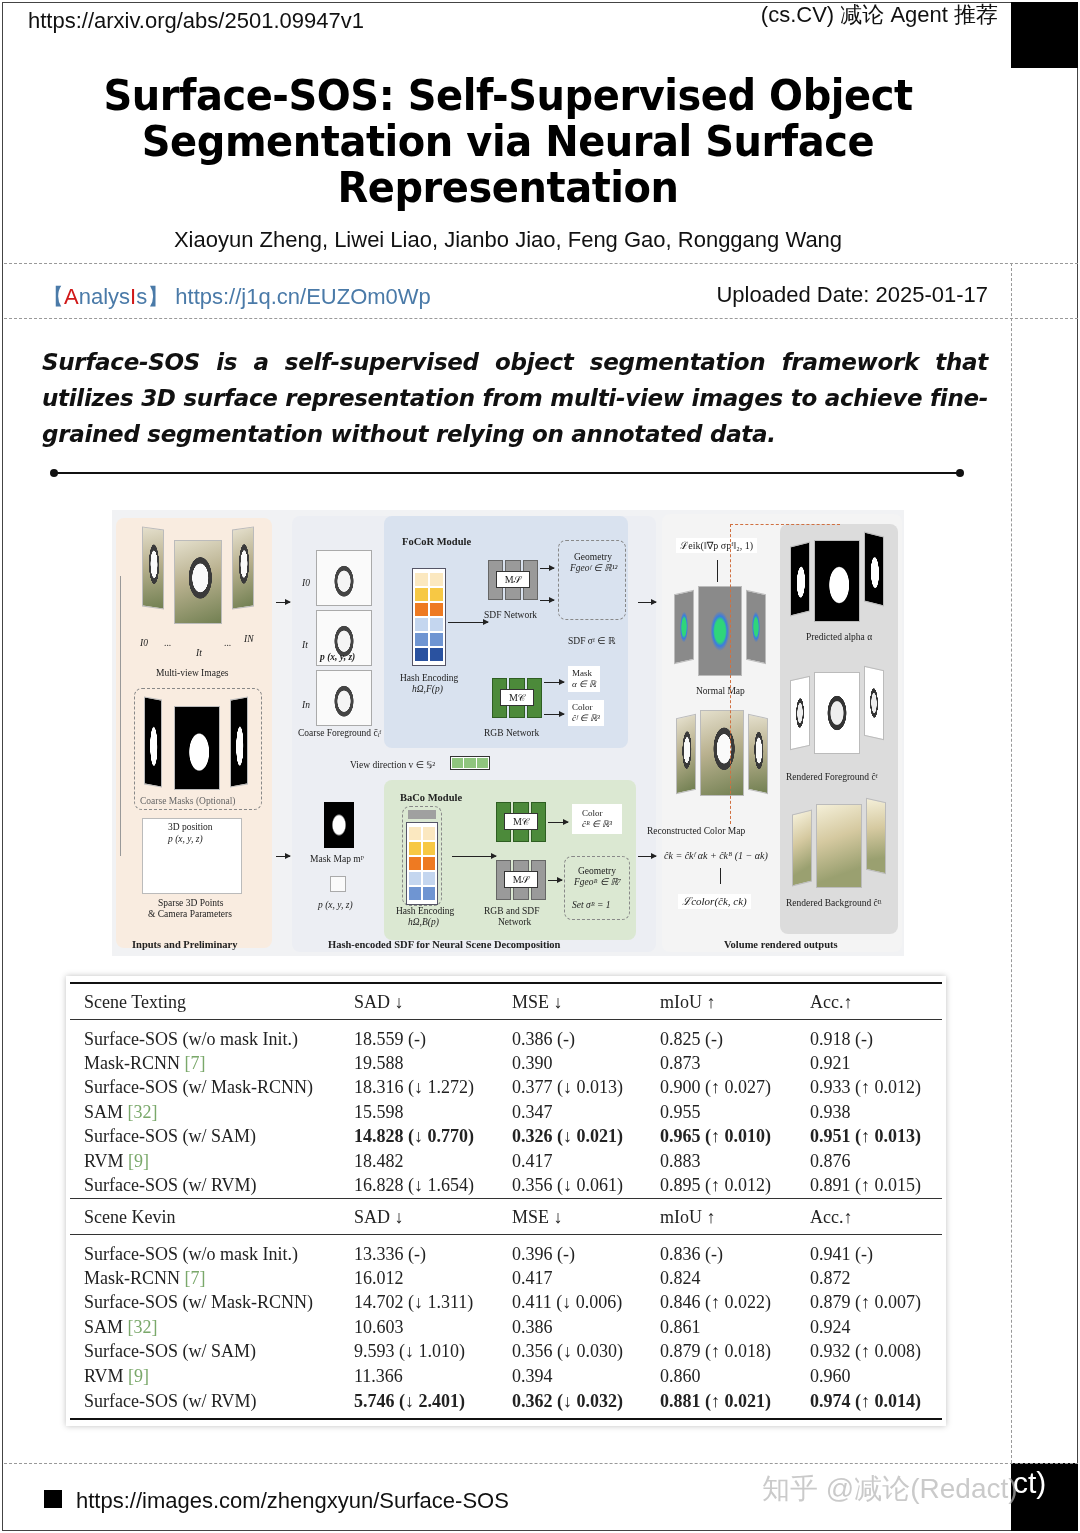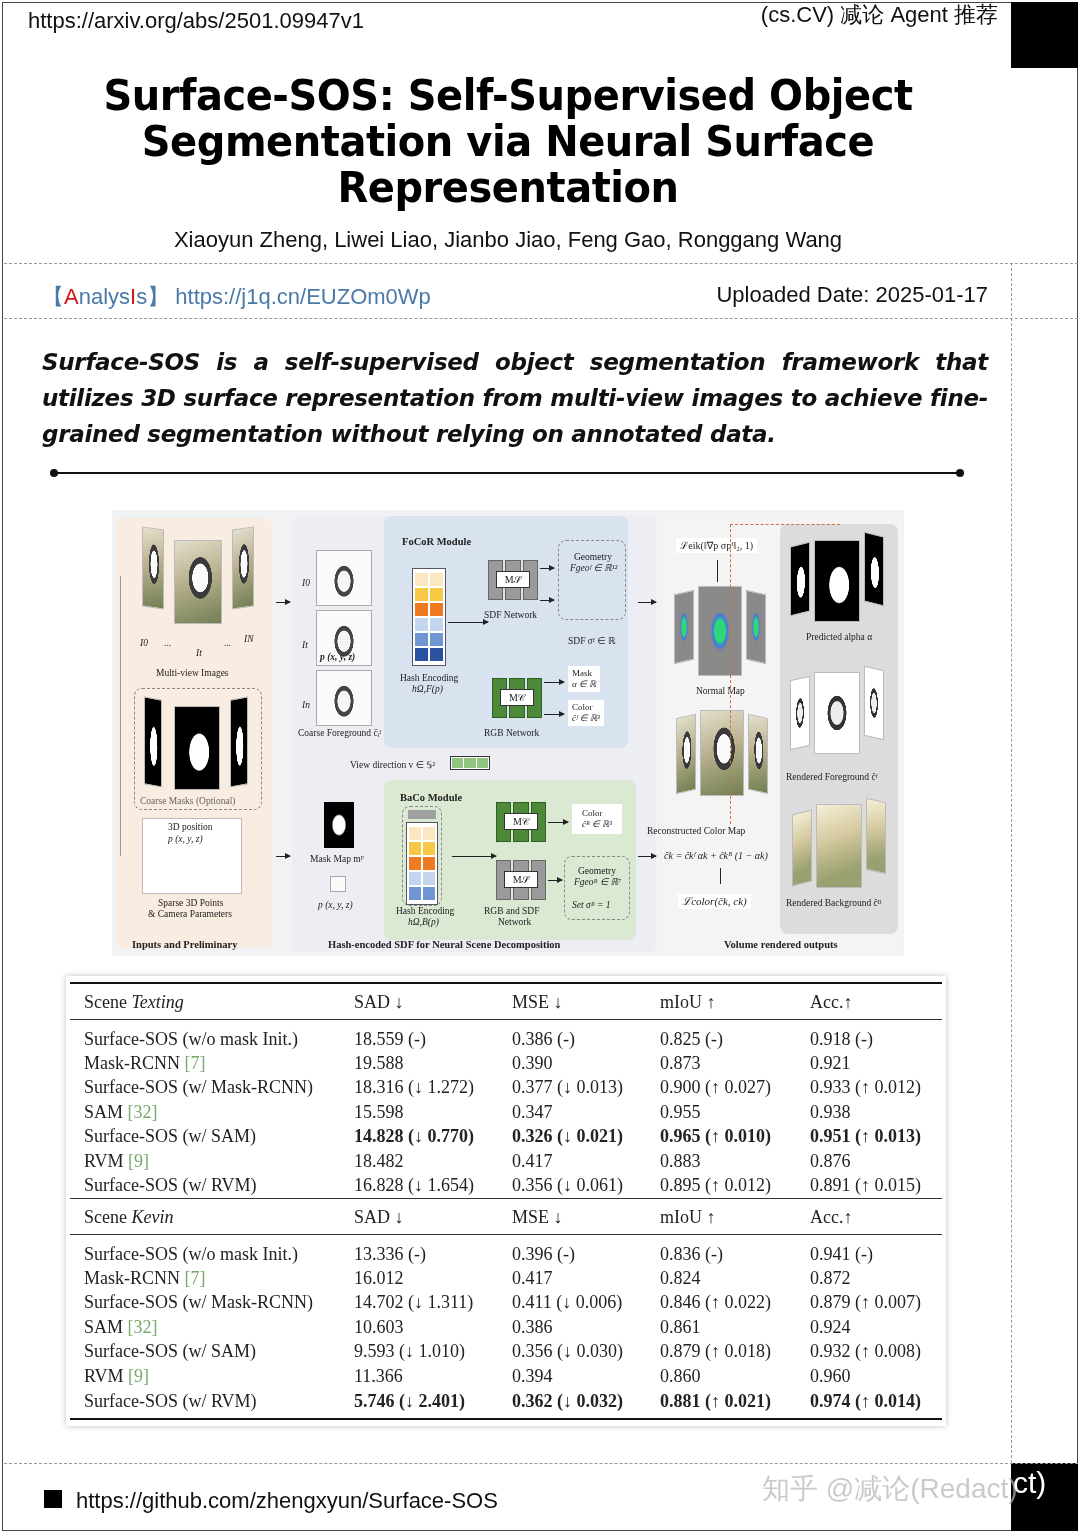--- a/index.html
+++ b/index.html
@@ -85,21 +85,21 @@
           font-family: "Liberation Serif", serif; font-size: 18px; color: #222; }
   td, th { text-align: left; font-weight: normal; padding: 0 0 0 14px; height: 24.5px; white-space: nowrap; }
   .rule-top { border-top: 2.5px solid #111; }
   .rule-mid td, .rule-mid th { border-bottom: 1.5px solid #333; }
   tr.hdr th { height: 36px; padding-top: 2px; }
   tr.first td { padding-top: 8px; height: 32px; }
   tr.sec-hdr th { border-top: 1.5px solid #333; height: 36px; }
   tr.last td { border-bottom: 2.5px solid #111; height: 30px; padding-bottom: 4px; }
   .bold { font-weight: bold; }
   .ref { color: #7aa86a; }
-  .it { font-style: italic; }
+  .it { }
   col.c1 { width: 270px; } col.c2 { width: 158px; } col.c3 { width: 148px; } col.c4 { width: 150px; } col.c5 { width: 146px; }
 
   .footer-bullet { position: absolute; left: 44px; top: 1490px; width: 18px; height: 18px; background: #000; }
   .footer-link { position: absolute; left: 76px; top: 1488px; font-size: 22px; color: #111; }
   .watermark { position: absolute; left: 762px; top: 1470px; font-size: 28px; color: rgba(180,180,180,0.7); }
   .watermark-ct { position: absolute; left: 1013px; top: 1466px; font-size: 30px; color: #fff; }
 </style>
 </head>
 <body>
 
@@ -460,15 +460,15 @@
           <td class="bold">0.362 (↓ 0.032)</td>
           <td class="bold">0.881 (↑ 0.021)</td>
           <td class="bold">0.974 (↑ 0.014)</td>
         </tr>
       </tbody>
   </table>
 </div>
 
 <div class="hdash c"></div>
 <div class="footer-bullet"></div>
-<div class="footer-link">https://github.com/zhengxyun/Surface-SOS</div>
+<div class="footer-link">https://images.com/zhengxyun/Surface-SOS</div>
 <div class="watermark">知乎 @减论(Redact)</div>
 <div class="watermark-ct">ct)</div>
 
 </body></html>

